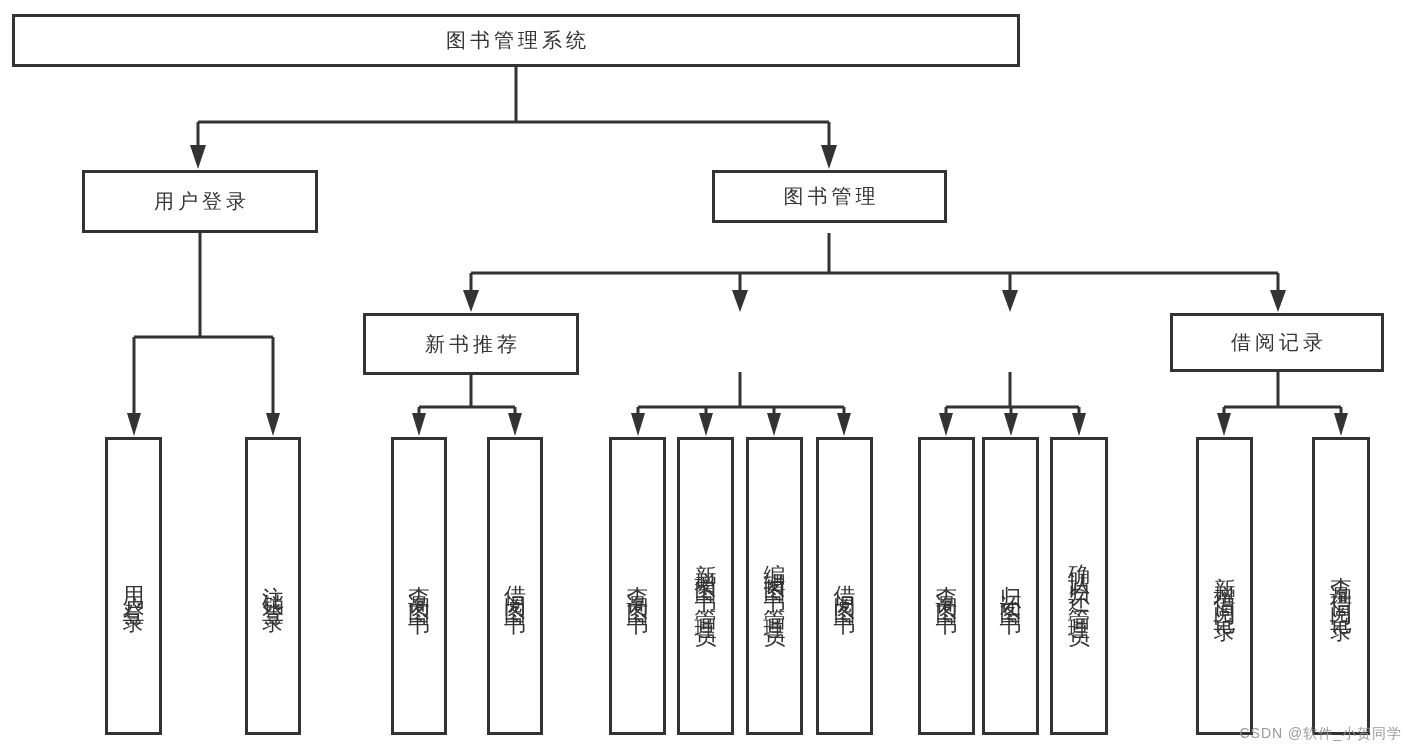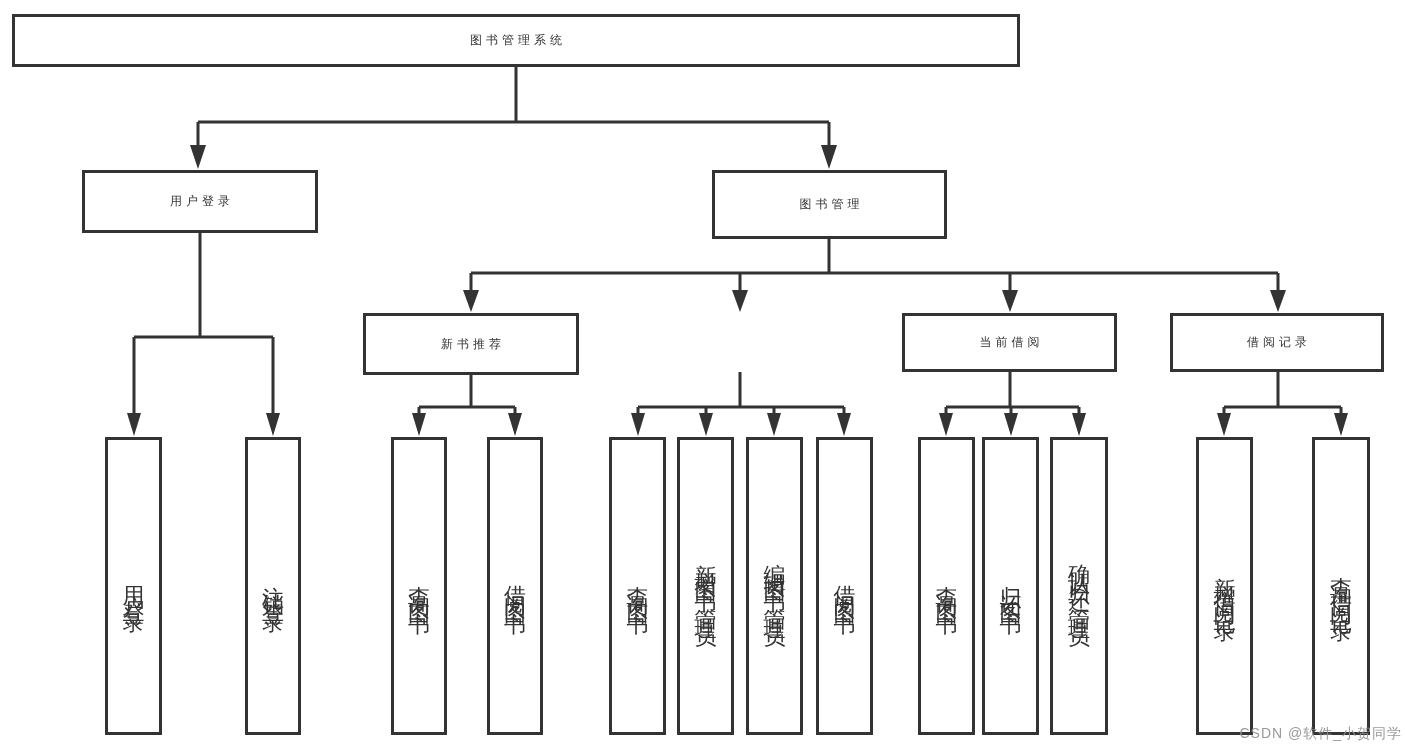--- a/index.html
+++ b/index.html
@@ -26,21 +26,21 @@
   .node {
     position: absolute;
     box-sizing: border-box;
     background: #ffffff;
     border: 3px solid #333333;
     display: flex;
     align-items: center;
     justify-content: center;
   }
   .hlabel {
-    font-size: 12px;
+    font-size: 20px;
     letter-spacing: 4px;
     text-indent: 4px;
     color: #333333;
     white-space: nowrap;
   }
   .leaf .vlabel {
     writing-mode: vertical-rl;
     text-orientation: mixed;
     font-size: 22px;
     letter-spacing: 9px;
@@ -106,29 +106,26 @@
     </g>
   </svg>
 
   <div class="node" style="left:12px; top:14px; width:1008px; height:53px;">
     <span class="hlabel">图书管理系统</span>
   </div>
 
   <div class="node" style="left:82px; top:170px; width:236px; height:63px;">
     <span class="hlabel">用户登录</span>
   </div>
-  <div class="node" style="left:712px; top:170px; width:235px; height:69px;font-family:Liberation Serif, serif;">
+  <div class="node" style="left:712px; top:170px; width:235px; height:53px;font-family:Liberation Serif, serif;">
     <span class="hlabel">图书管理</span>
   </div>
 
   <div class="node" style="left:363px; top:313px; width:216px; height:62px;">
     <span class="hlabel">新书推荐</span>
-  </div>
-  <div class="node" style="left:902px; top:313px; width:215px; height:59px;">
-    <span class="hlabel">当前借阅</span>
   </div>
   <div class="node" style="left:1170px; top:313px; width:214px; height:59px;">
     <span class="hlabel">借阅记录</span>
   </div>
 
   <div class="node leaf" style="left:105px; top:437px; width:57px; height:298px;">
     <span class="vlabel">用户登录</span>
   </div>
   <div class="node leaf" style="left:245px; top:437px; width:56px; height:298px;">
     <span class="vlabel">注销登录</span>

